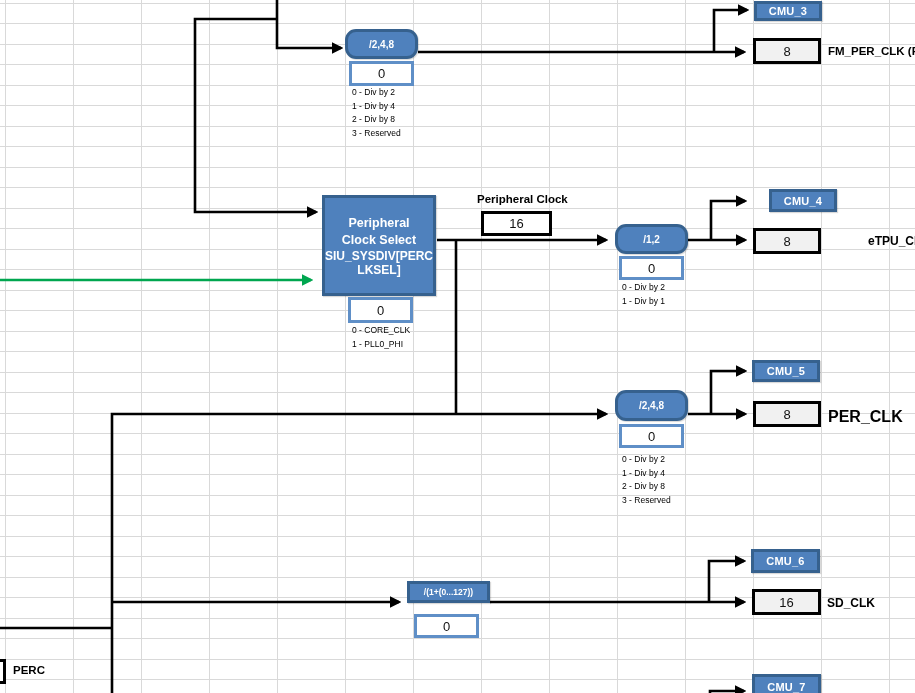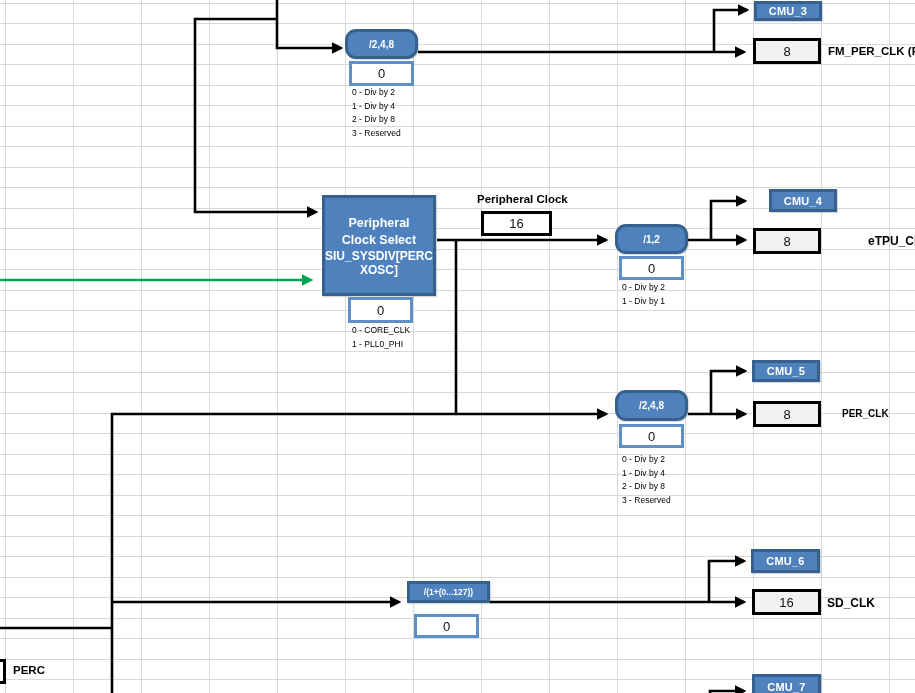--- a/index.html
+++ b/index.html
@@ -88,21 +88,21 @@
   </div>
   <div class="out-cell" style="left:753px; top:38px; width:68px; height:26px;">
     <span>8</span>
   </div>
   <div class="clock-label" style="left:828px; top:45px;">FM_PER_CLK (P</div>
 
   <div class="blue-box" style="left:322px; top:195px; width:114px; height:101px; flex-direction:column;">
     <div class="select-title">Peripheral</div>
     <div class="select-title">Clock Select</div>
     <div class="select-reg">SIU_SYSDIV[PERC</div>
-    <div class="select-reg">XOSC]</div>
+    <div class="select-reg">LKSEL]</div>
   </div>
   <div class="input-cell" style="left:348px; top:297px; width:65px; height:26px;">
     <span>0</span>
   </div>
   <div class="notes" style="left:352px; top:324px;">
     <div>0 - CORE_CLK</div>
     <div>1 - PLL0_PHI</div>
   </div>
 
   <div class="clock-label" style="left:477px; top:193px;">Peripheral Clock</div>
@@ -139,21 +139,21 @@
     <div>1 - Div by 4</div>
     <div>2 - Div by 8</div>
     <div>3 - Reserved</div>
   </div>
   <div class="blue-box cmu" style="left:752px; top:360px; width:68px; height:22px;text-align:center;">
     <span>CMU_5</span>
   </div>
   <div class="out-cell" style="left:753px; top:401px; width:68px; height:26px;">
     <span>8</span>
   </div>
-  <div class="clock-label" style="left:828px; top:408px; font-size:10px;margin-left:14px;">PER_CLK</div>
+  <div class="clock-label" style="left:828px; top:408px; font-size:16px;">PER_CLK</div>
 
   <div class="blue-box div-label-sm" style="left:407px; top:581px; width:83px; height:22px;">
     <span>/(1+(0...127))</span>
   </div>
   <div class="input-cell" style="left:414px; top:614px; width:65px; height:24px;">
     <span>0</span>
   </div>
   <div class="blue-box cmu" style="left:751px; top:549px; width:69px; height:24px;">
     <span>CMU_6</span>
   </div>

